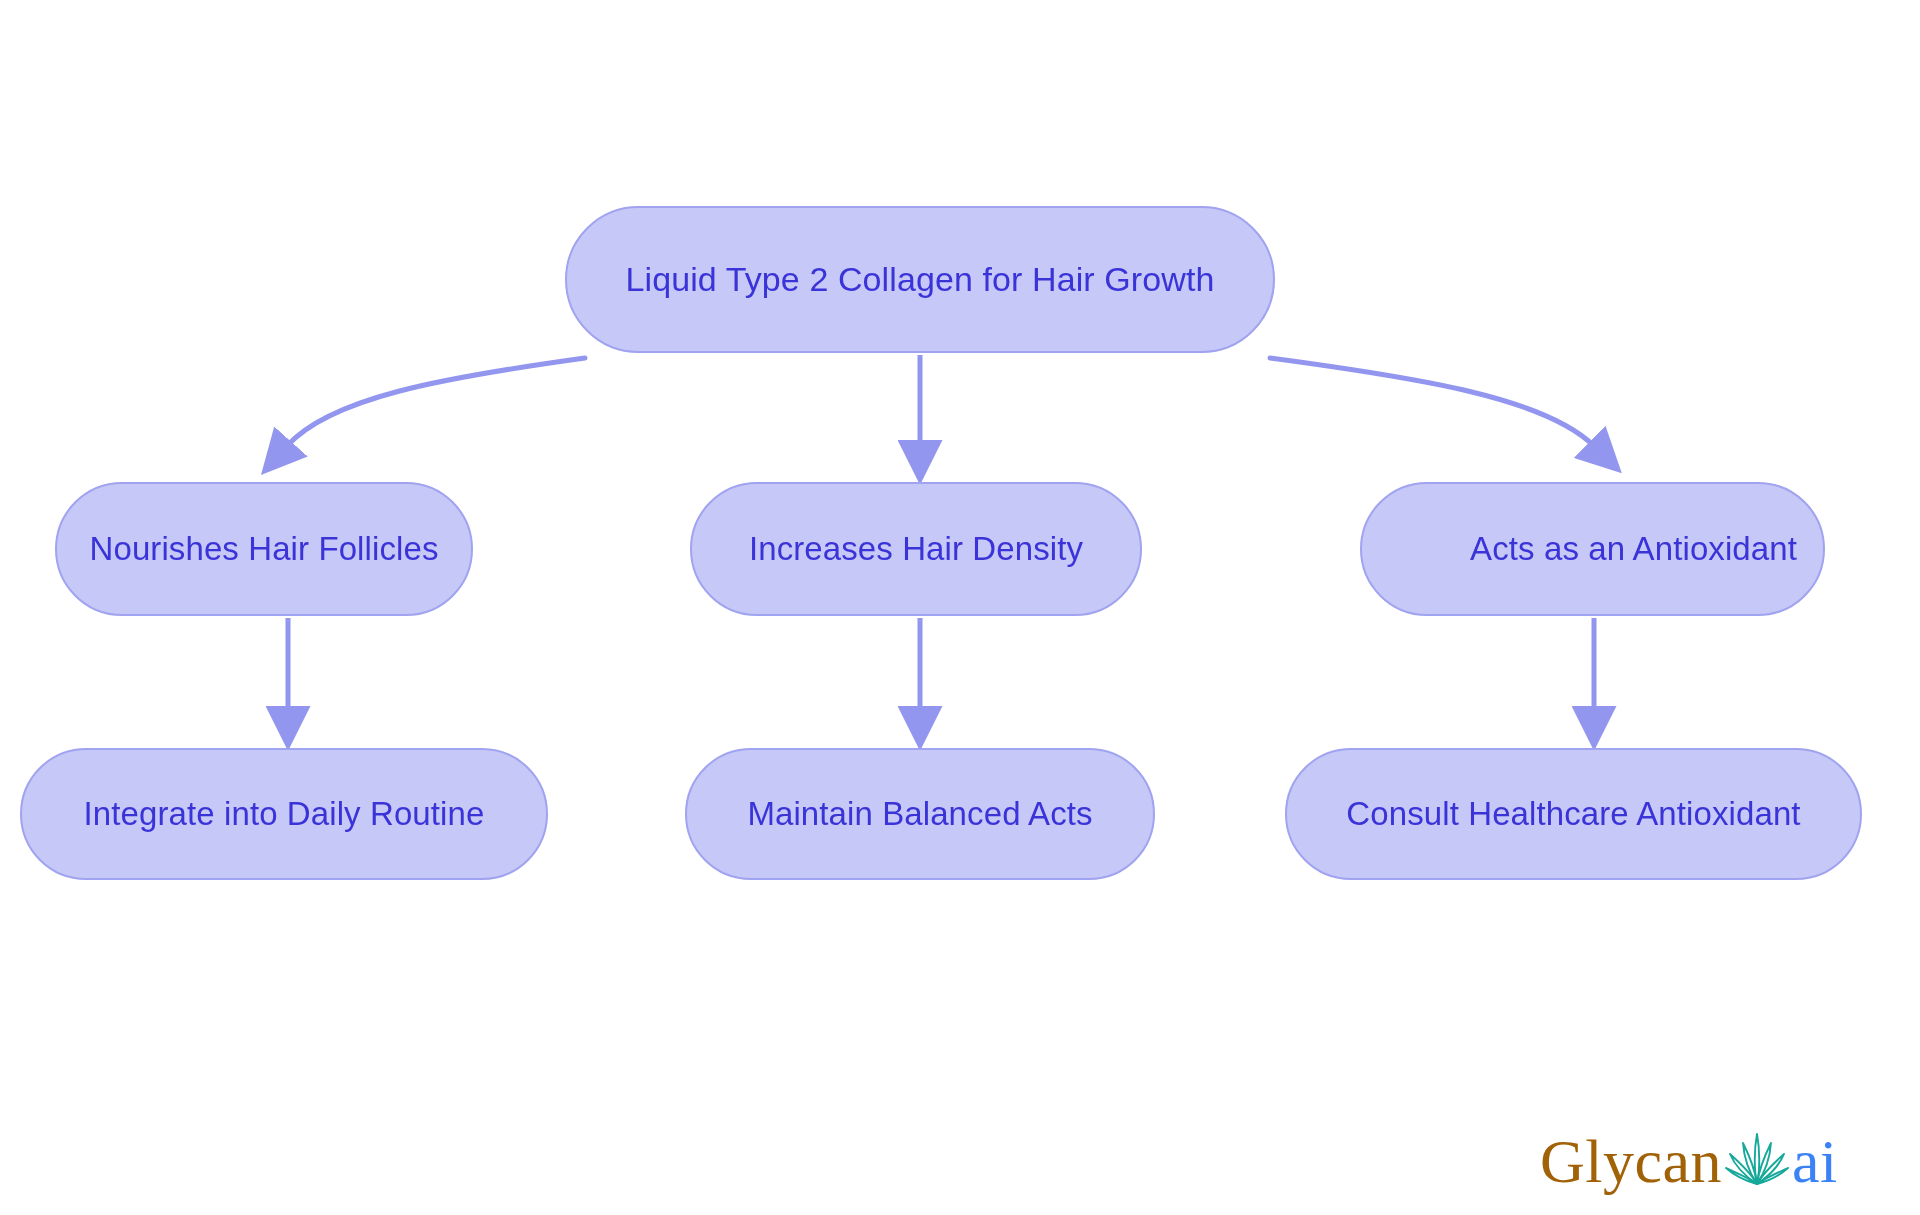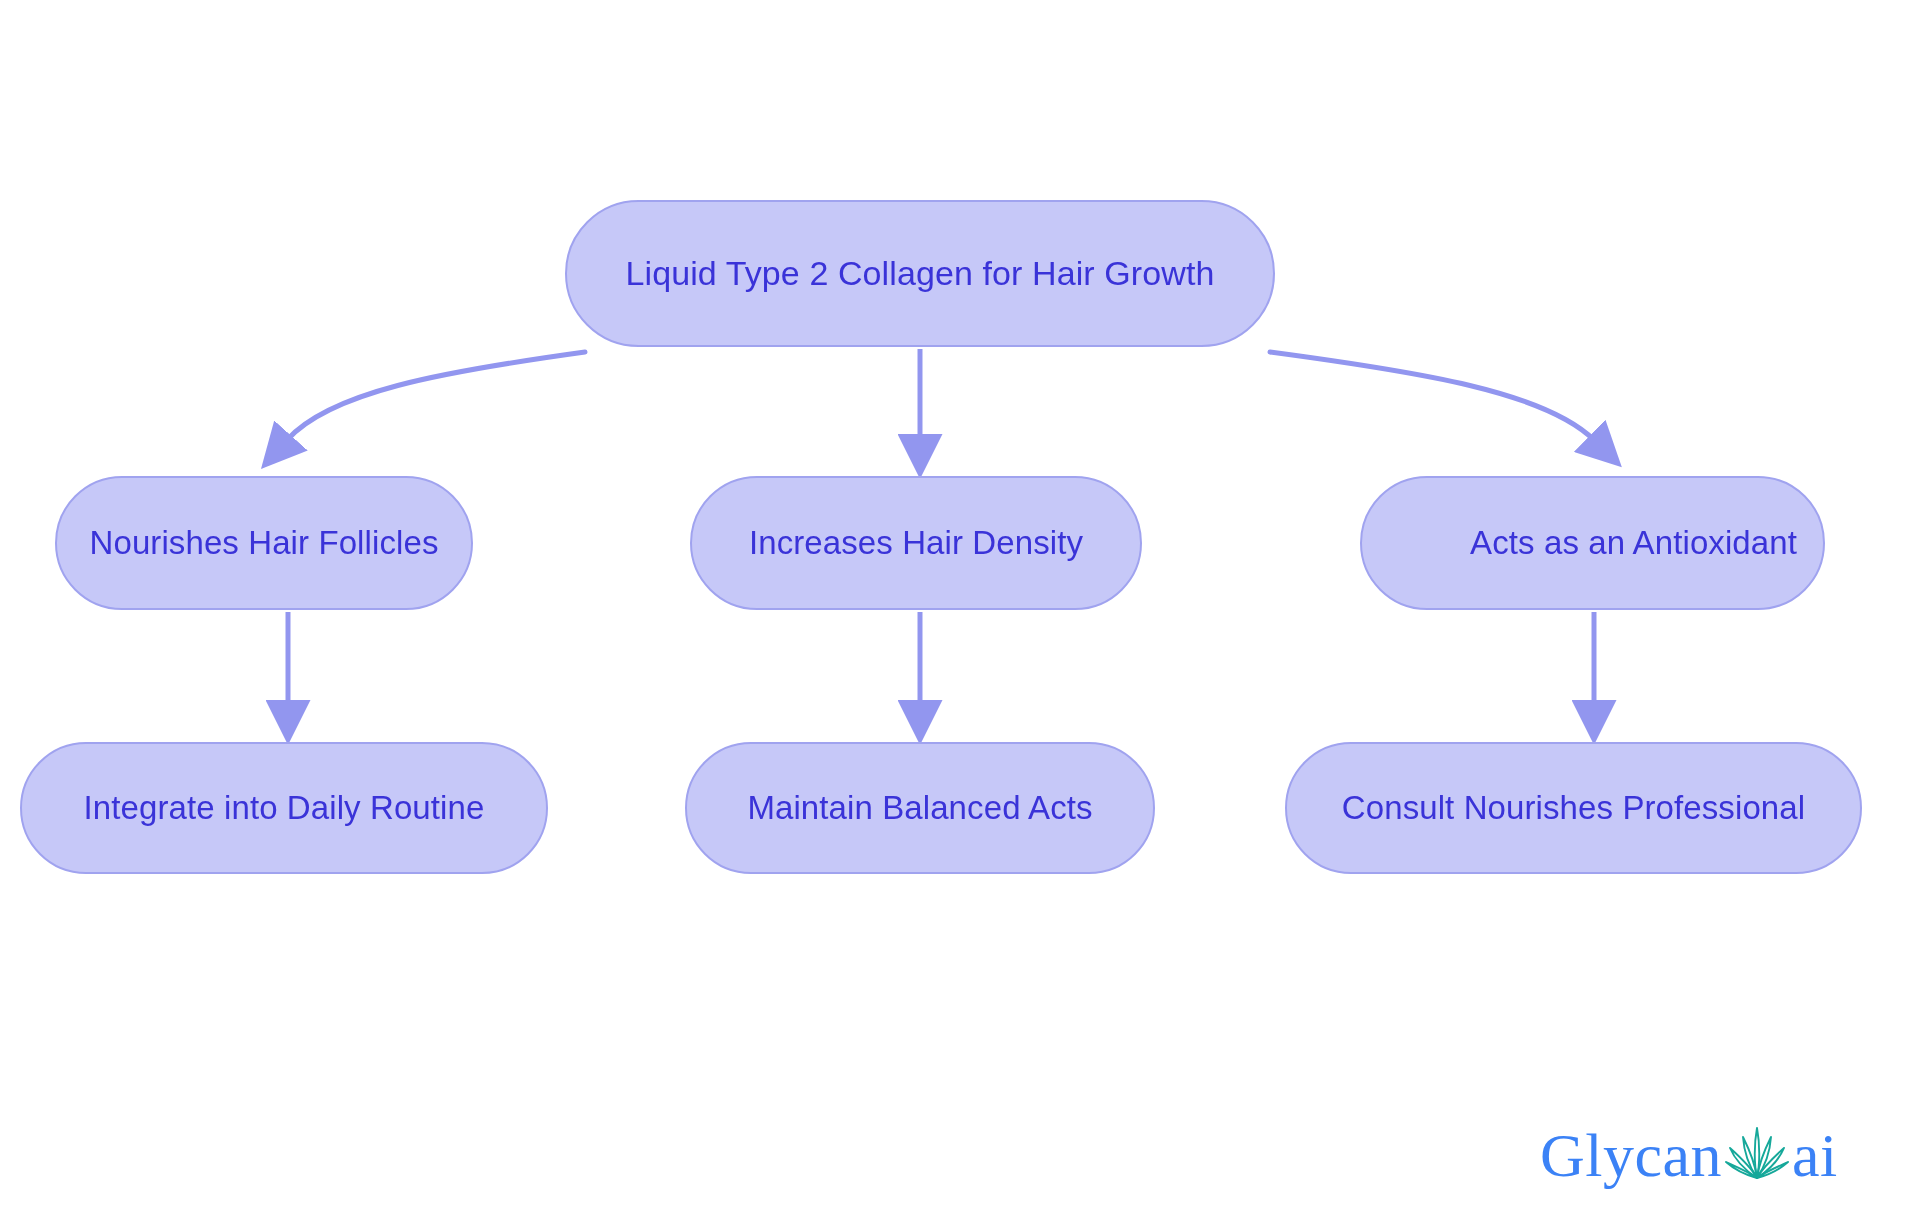--- a/index.html
+++ b/index.html
@@ -11,21 +11,21 @@
   body {
     width: 1920px;
     height: 1215px;
     position: relative;
     overflow: hidden;
     font-family: "Liberation Sans", sans-serif;
   }
 
   #canvas {
     position: absolute;
-    left: 0; top: 0;
+    left: 0; top: 6px;
     width: 1920px;
     height: 1179px;
   }
 
   #edge-layer {
     position: absolute;
     left: 0; top: 0;
     width: 1920px;
     height: 1215px;
     pointer-events: none;
@@ -119,21 +119,21 @@
     left: 1540px;
     top: 1120px;
     display: flex;
     align-items: baseline;
     gap: 0px;
     height: 70px;
   }
   #brand .brand-word {
     font-family: "Liberation Serif", serif;
     font-size: 62px;
-    color: #3b82f6;
+    color: #a16207;
     line-height: 1;
     letter-spacing: 0.5px;
   }
   #brand .brand-mark {
     display: inline-block;
     width: 70px;
     height: 56px;
     position: relative;
     top: 4px;
   }
@@ -188,21 +188,21 @@
 
   <div class="node" id="node-routine">
     <span class="node-label">Integrate into Daily Routine</span>
   </div>
 
   <div class="node" id="node-diet">
     <span class="node-label">Maintain Balanced Acts</span>
   </div>
 
   <div class="node" id="node-consult">
-    <span class="node-label">Consult Nourishes Professional</span>
+    <span class="node-label">Consult Healthcare Antioxidant</span>
   </div>
 
   <div id="brand">
     <span class="brand-word">Glycan</span>
     <span class="brand-mark">
       <svg viewBox="0 0 70 56" width="70" height="56" xmlns="http://www.w3.org/2000/svg">
         <g fill="none" stroke="#16a89a" stroke-width="1.9" stroke-linecap="round" stroke-linejoin="round">
           <path d="M35 54 C32 40 32 20 35 4 C38 20 38 40 35 54 Z"></path>
           <path d="M35 54 C27 42 22 28 21 13 C27 25 33 39 35 54 Z"></path>
           <path d="M35 54 C43 42 48 28 49 13 C43 25 37 39 35 54 Z"></path>

